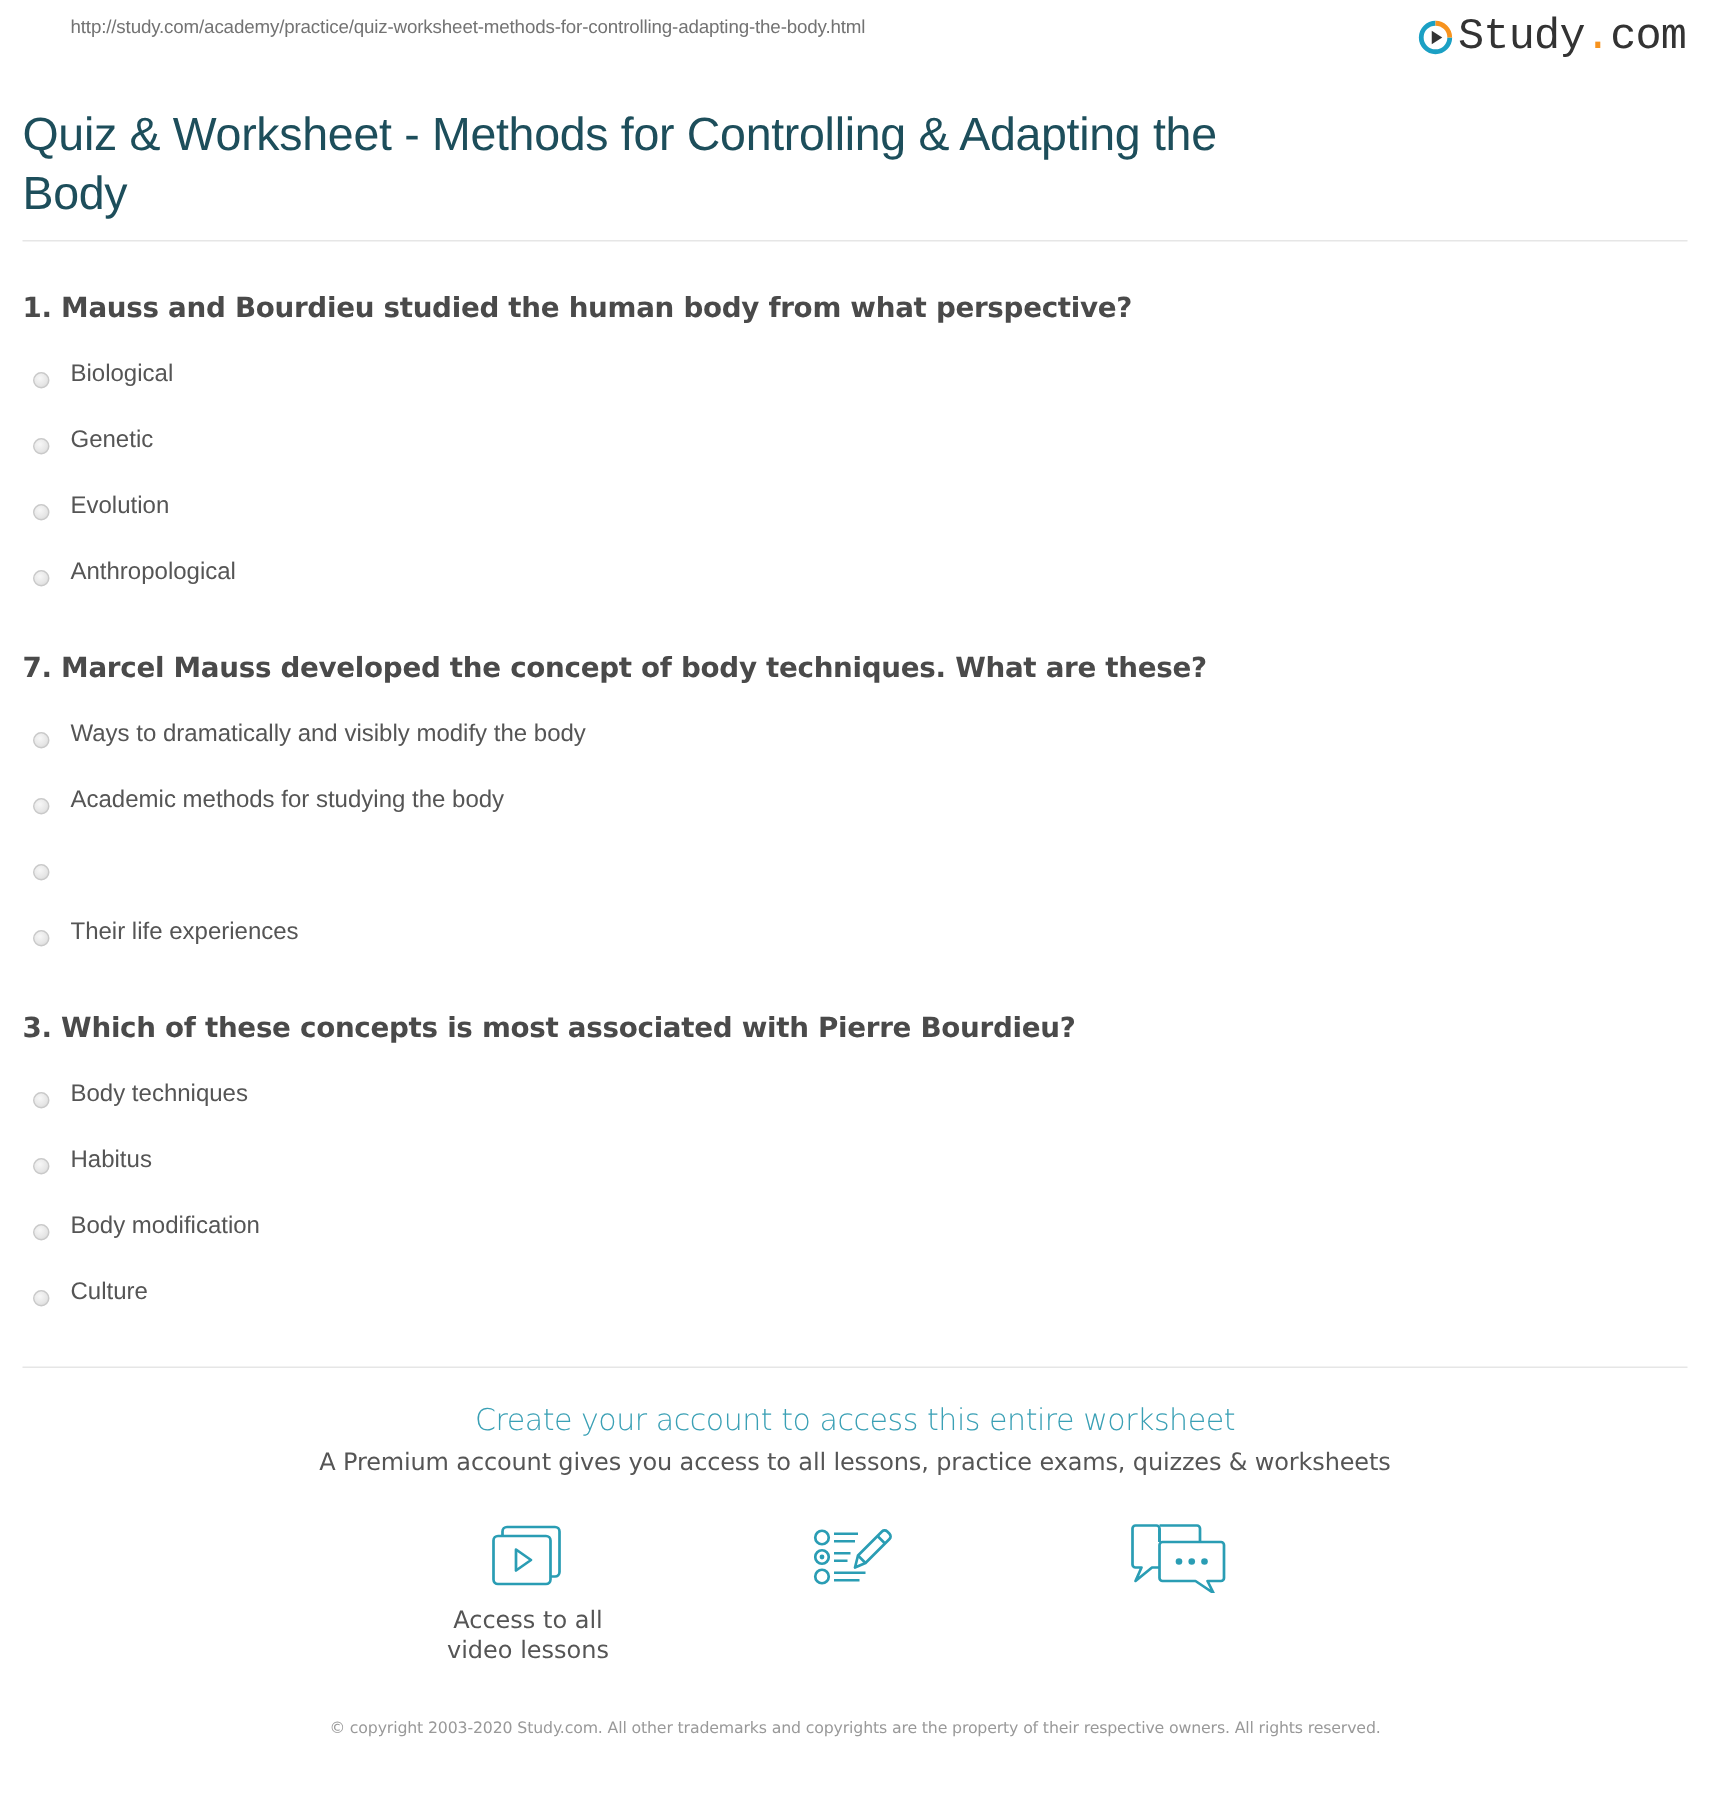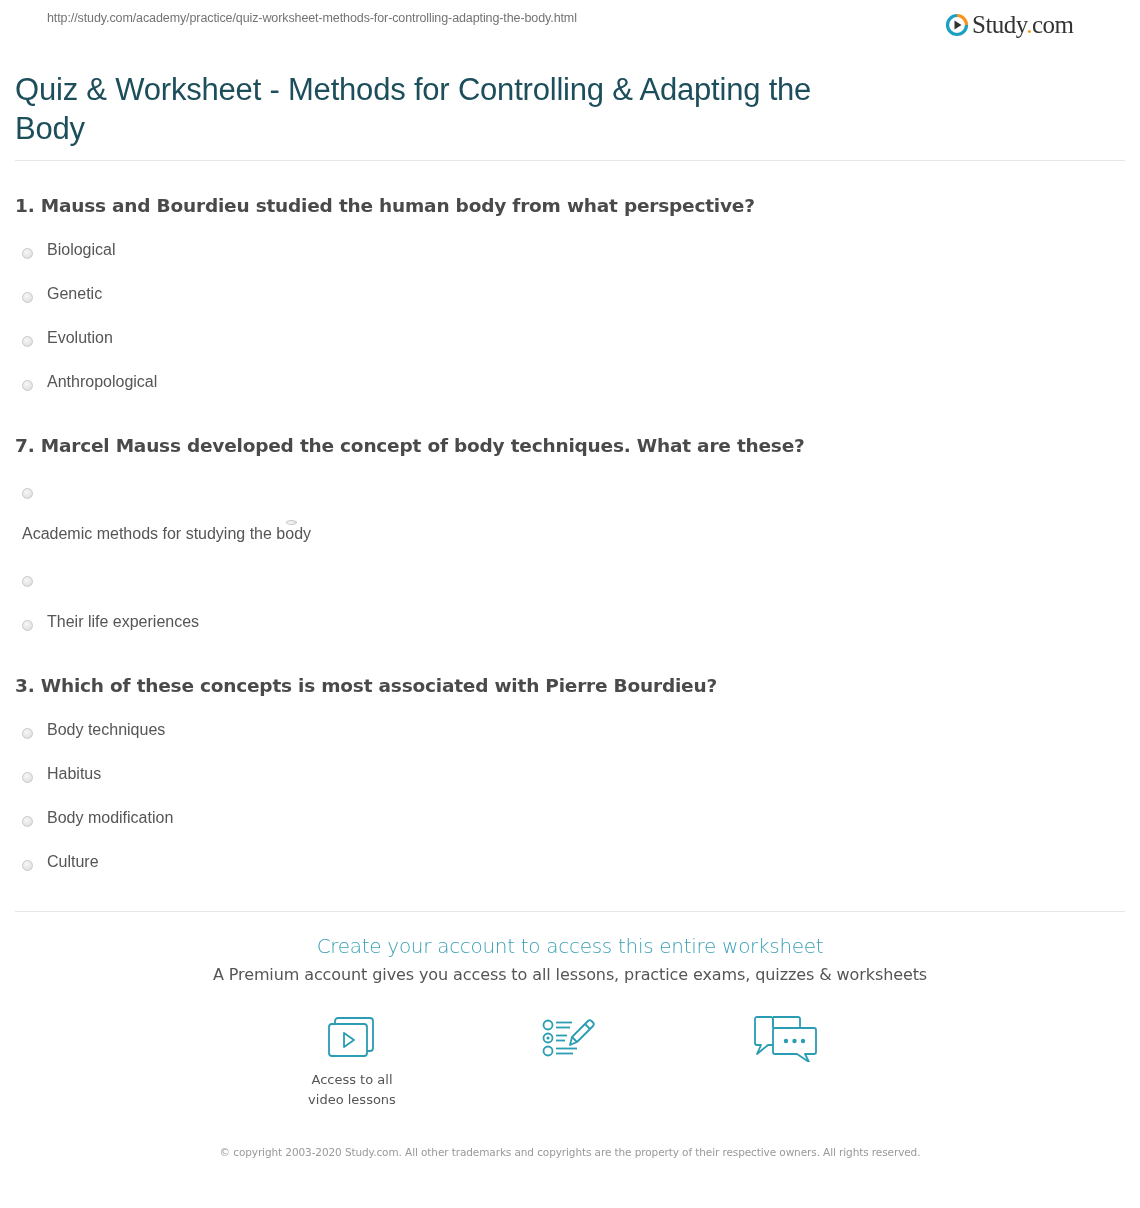--- a/index.html
+++ b/index.html
@@ -3,37 +3,37 @@
   <meta charset="utf-8">
   <style>
     * { box-sizing: border-box; margin: 0; padding: 0; }
     html, body { width: 1140px; height: 1208px; background: #ffffff; }
     body { font-family: "DejaVu Sans", "Liberation Sans", sans-serif; color: #555; position: relative; overflow: hidden; }
 
     .url { position: absolute; left: 15px; top: 11px; font-size: 12.5px; color: #737373; letter-spacing: -0.1px; font-family: "Liberation Sans", sans-serif; margin-left: 32px; }
 
     .logo { position: absolute; left: 945px; top: 8px; display: flex; align-items: center; height: 34px; }
     .logo-icon { width: 24px; height: 24px; position: relative; margin-right: 3px; }
-    .logo-word { font-family: Liberation Serif, serif; font-size: 25px; font-weight: normal; color: #333; letter-spacing: -0.5px; line-height: 34px; }
+    .logo-word { font-family: Liberation Mono, monospace; font-size: 29px; font-weight: normal; color: #333; letter-spacing: -0.5px; line-height: 34px; }
     .logo-dot { color: #f7931e; }
 
     .title { position: absolute; left: 15px; top: 70px; width: 840px; font-family: "Liberation Sans", sans-serif; font-size: 31px; line-height: 39px; color: #1d4e5b; font-weight: normal; letter-spacing: -0.2px; }
     .hr { position: absolute; left: 15px; right: 15px; height: 1px; background: #e6e6e6; }
 
     .question { position: absolute; left: 15px; font-family: "DejaVu Sans", sans-serif; font-size: 18.5px; color: #4a4a4a; font-weight: 600; letter-spacing: -0.2px; white-space: nowrap; }
     .answer { position: absolute; left: 22px; display: flex; align-items: flex-end; height: 20px; }
     .radio { width: 11px; height: 11px; border-radius: 50%; border: 1px solid #c9c9c9; background: radial-gradient(circle at 40% 35%, #f7f7f7 0%, #e6e6e6 60%, #d3d3d3 100%); margin-right: 14px; margin-top: -3px; }
     .answer-label { font-family: "Liberation Sans", sans-serif; font-size: 16px; color: #555; letter-spacing: 0px; }
 
     .promo-title { position: absolute; left: 0; right: 0; top: 934px; text-align: center; font-family: "DejaVu Sans", sans-serif; font-size: 20px; font-weight: 300; color: #3aa0b5; letter-spacing: -0.3px; }
     .promo-sub { position: absolute; left: 0; right: 0; top: 965px; text-align: center; font-family: "DejaVu Sans", sans-serif; font-size: 16px; color: #555; letter-spacing: -0.1px; }
 
     .feature { position: absolute; top: 1016px; width: 200px; text-align: center; }
     .feature svg { display: block; margin: 0 auto; }
-    .feature-label { margin-top: 10px; font-family: "DejaVu Sans", sans-serif; font-size: 13px; line-height: 20px; color: #555; }
+    .feature-label { margin-top: 10px; font-family: "DejaVu Sans", sans-serif; font-size: 16px; line-height: 20px; color: #555; }
 
     .footer { position: absolute; left: 215px; width: 710px; top: 1144px; text-align: center; font-family: "DejaVu Sans", sans-serif; font-size: 10.5px; line-height: 17px; color: #999; letter-spacing: -0.1px; }
   </style>
 </head>
 <body>
 
 <div class="url">http://study.com/academy/practice/quiz-worksheet-methods-for-controlling-adapting-the-body.html</div>
 
 <div class="logo">
   <span class="logo-icon">
@@ -63,22 +63,23 @@
     <span class="answer-label">Evolution</span>
   </label>
 <label class="answer" style="top:371px;">
     <span class="radio"></span>
     <span class="answer-label">Anthropological</span>
   </label>
 
 <div class="question" style="top:435px;">7. Marcel Mauss developed the concept of body techniques. What are these?</div>
 <label class="answer" style="top:479px;">
     <span class="radio"></span>
+    <span class="answer-label">Ways to dramatically and visibly modify the body</span>
   </label>
-<label class="answer" style="top:523px;flex-direction:column;">
+<label class="answer" style="top:523px;">
     <span class="radio"></span>
     <span class="answer-label">Academic methods for studying the body</span>
   </label>
 <label class="answer" style="top:567px;">
     <span class="radio"></span>
   </label>
 <label class="answer" style="top:611px;">
     <span class="radio"></span>
     <span class="answer-label">Their life experiences</span>
   </label>

